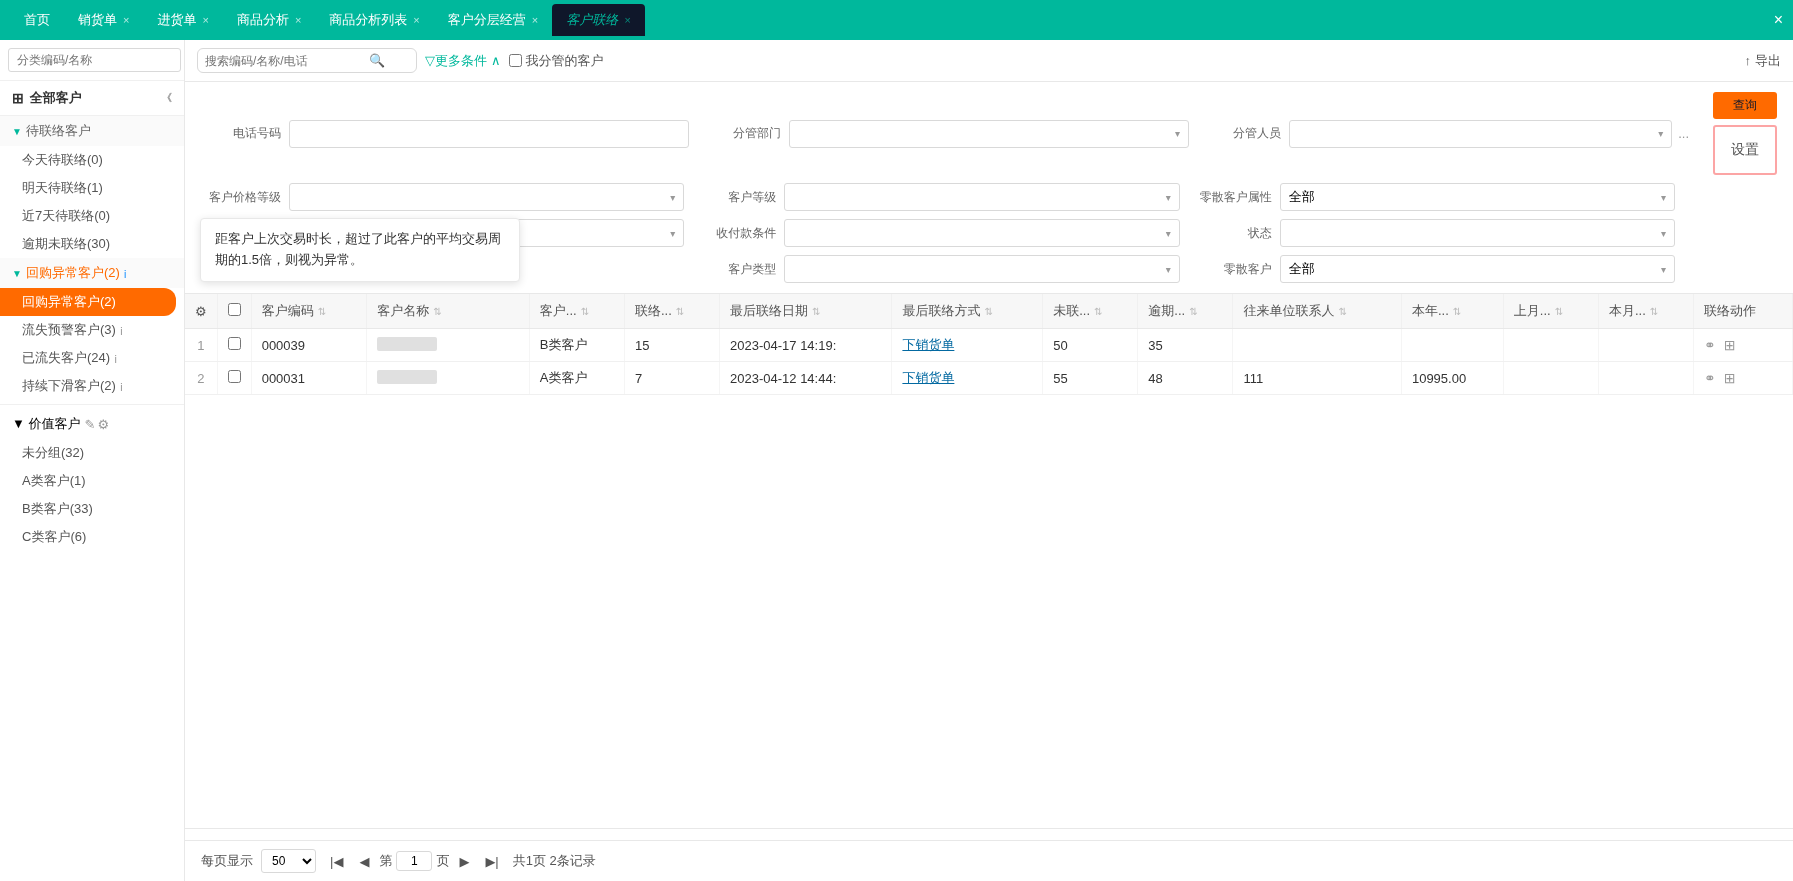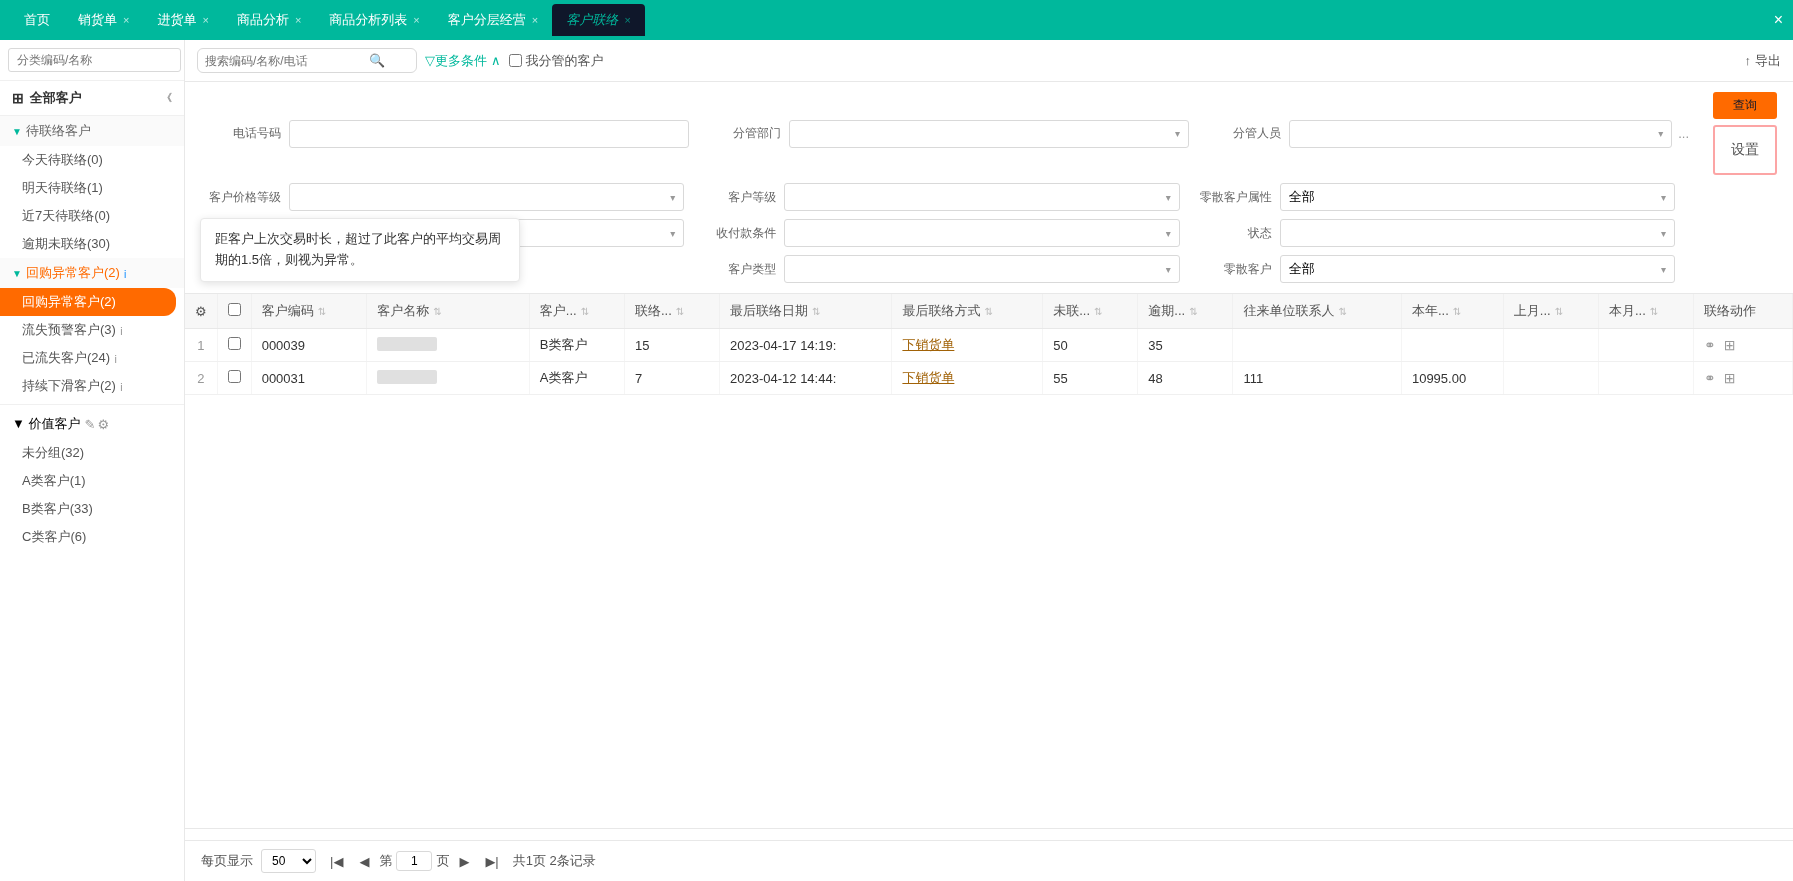--- a/index.html
+++ b/index.html
@@ -126,21 +126,21 @@
     thead tr { background: #f7f7f7; }
     th {
       padding: 8px 10px; border-bottom: 1px solid #e8e8e8; border-right: 1px solid #f0f0f0;
       text-align: left; color: #555; font-weight: normal; white-space: nowrap;
     }
     th .sort-icon { color: #bbb; margin-left: 4px; font-size: 10px; }
     td {
       padding: 7px 10px; border-bottom: 1px solid #f0f0f0; border-right: 1px solid #f5f5f5;
       color: #333; white-space: nowrap;
     }
-    td.link { color: #a16207; text-decoration: underline; cursor: pointer; }
+    td.link { color: #0369a1; text-decoration: underline; cursor: pointer; }
     .row-num { color: #999; text-align: center; }
     .action-icons { display: flex; gap: 8px; align-items: center; }
     .action-icon { color: #999; cursor: pointer; font-size: 14px; }
 
     
     .table-footer {
       background: #fff; border-top: 1px solid #e8e8e8; padding: 8px 16px;
       display: flex; align-items: center; justify-content: flex-start; gap: 8px;
       font-size: 12px; color: #555;
     }

